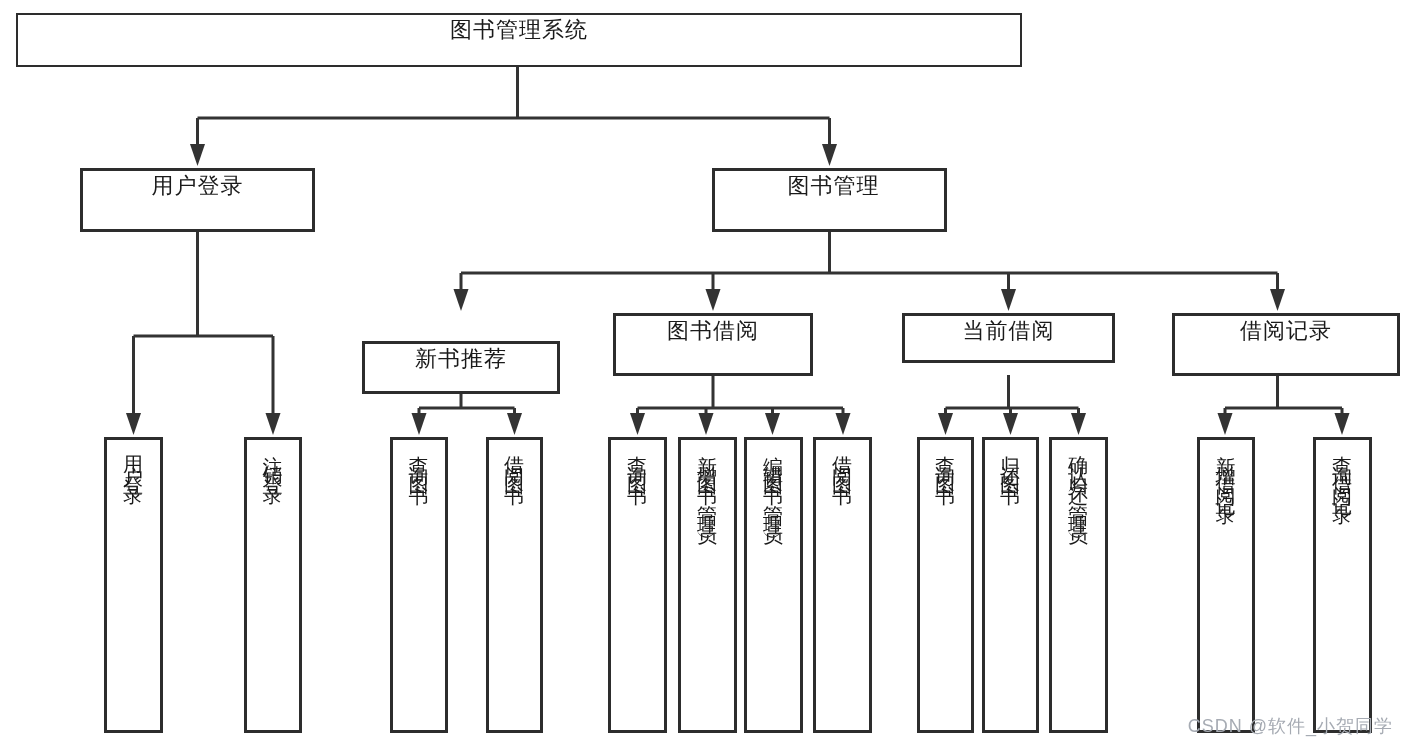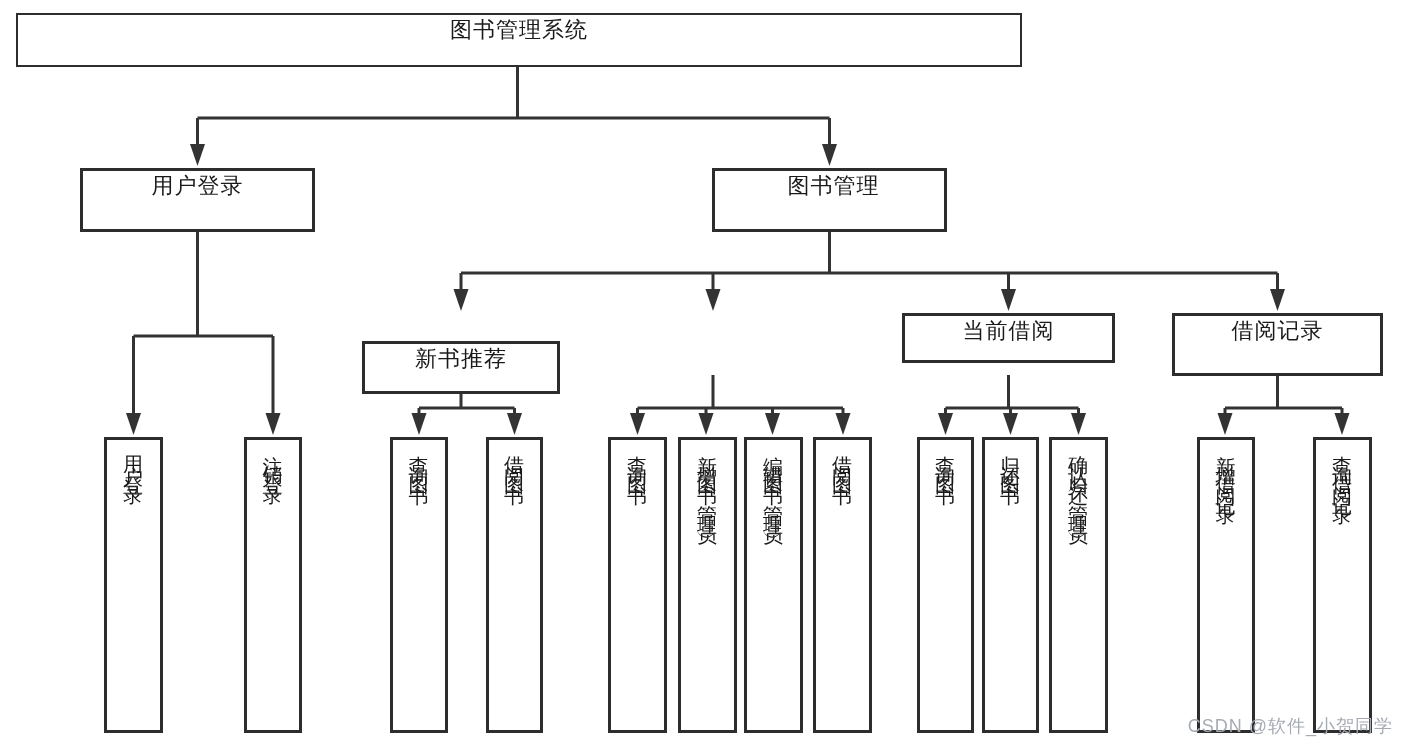--- a/index.html
+++ b/index.html
@@ -52,21 +52,21 @@
     z-index: 5;
     white-space: nowrap;
   }
   
   .n-root    { left: 16px;   top: 13px;  width: 1006px; height: 54px; }
   .n-login   { left: 80px;   top: 168px; width: 235px;  height: 64px; }
   .n-mgmt    { left: 712px;  top: 168px; width: 235px;  height: 64px; padding-left: 8px; }
   .n-newbook { left: 362px;  top: 313px; width: 198px;  height: 53px; margin-top: 28px; }
   .n-borrow  { left: 613px;  top: 313px; width: 200px;  height: 63px; }
   .n-current { left: 902px;  top: 313px; width: 213px;  height: 50px; }
-  .n-record  { left: 1172px; top: 313px; width: 211px;  height: 63px; }
+  .n-record  { left: 1172px; top: 313px; width: 228px;  height: 63px; }
   .vbox      { top: 437px; width: 59px; height: 296px; }
   .n-v1  { left: 104px;  width: 59px; }
   .n-v2  { left: 244px;  width: 58px; }
   .n-v3  { left: 390px;  width: 58px; }
   .n-v4  { left: 486px;  width: 57px; }
   .n-v5  { left: 608px;  width: 59px; }
   .n-v6  { left: 678px;  width: 59px; }
   .n-v7  { left: 744px;  width: 59px; }
   .n-v8  { left: 813px;  width: 59px; }
   .n-v9  { left: 917px;  width: 57px; }
@@ -120,20 +120,23 @@
   <div class="node n-login">
     <span class="hlabel">用户登录</span>
   </div>
   <div class="node n-mgmt">
     <span class="hlabel">图书管理</span>
   </div>
 
   <div class="node n-newbook">
     <span class="hlabel">新书推荐</span>
   </div>
+  <div class="node n-borrow">
+    <span class="hlabel">图书借阅</span>
+  </div>
   <div class="node n-current">
     <span class="hlabel">当前借阅</span>
   </div>
   <div class="node n-record">
     <span class="hlabel">借阅记录</span>
   </div>
 
   <div class="node vbox n-v1">
     <span class="vlabel">用户登录</span>
   </div>

